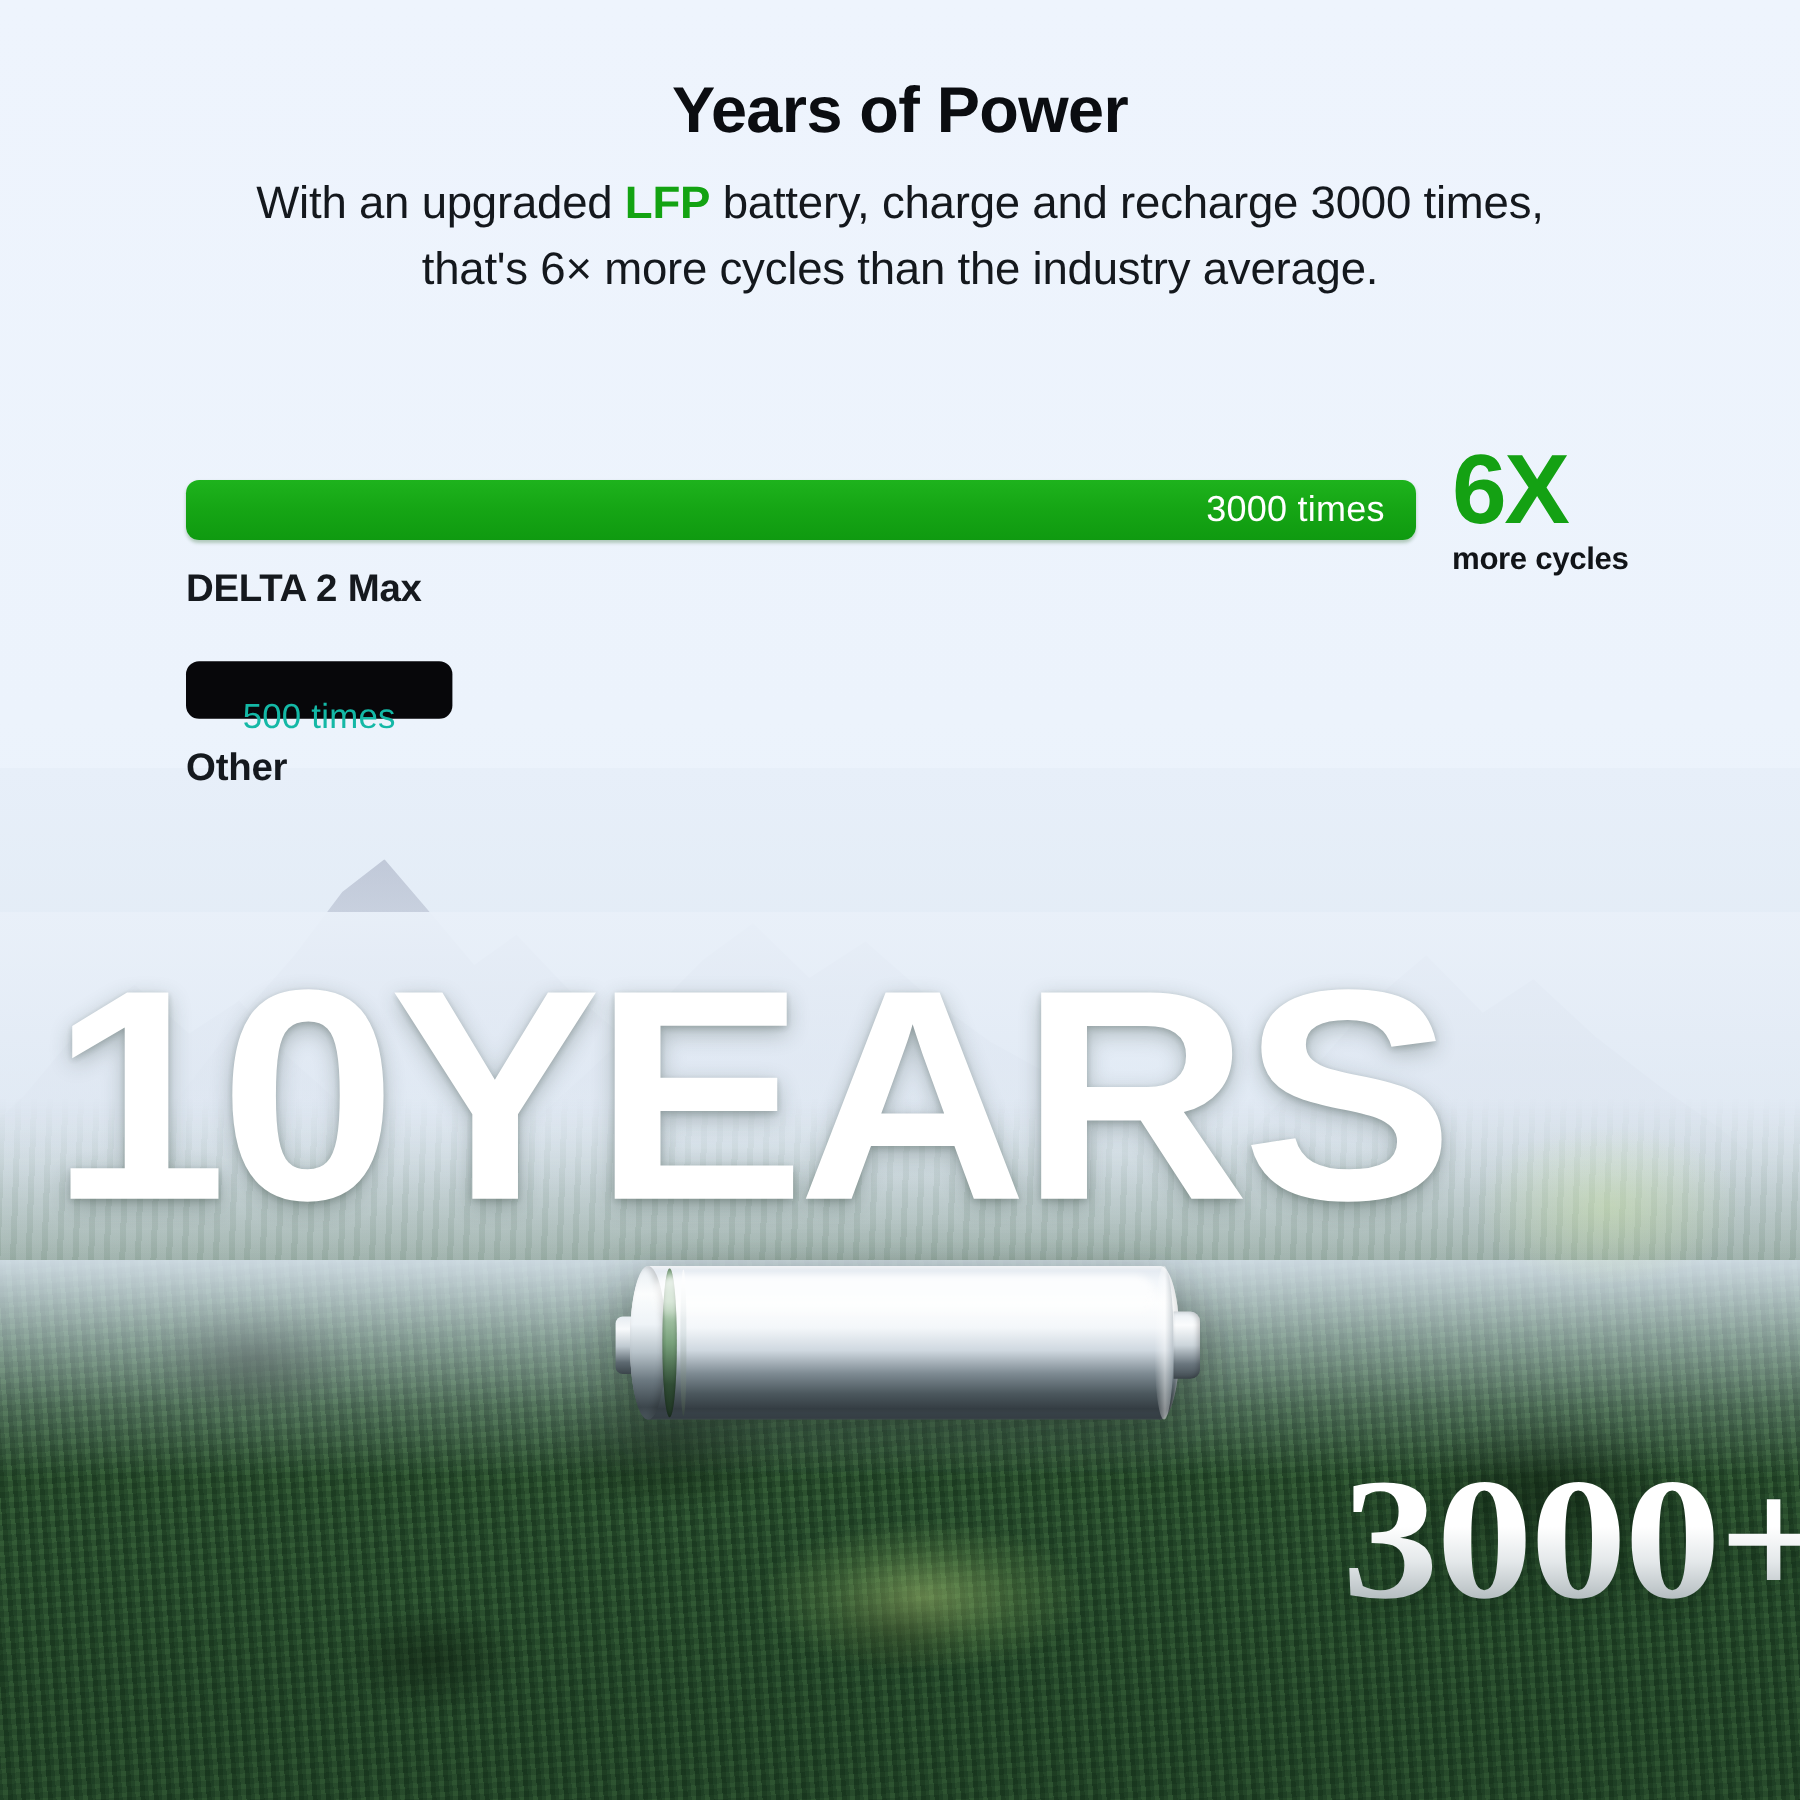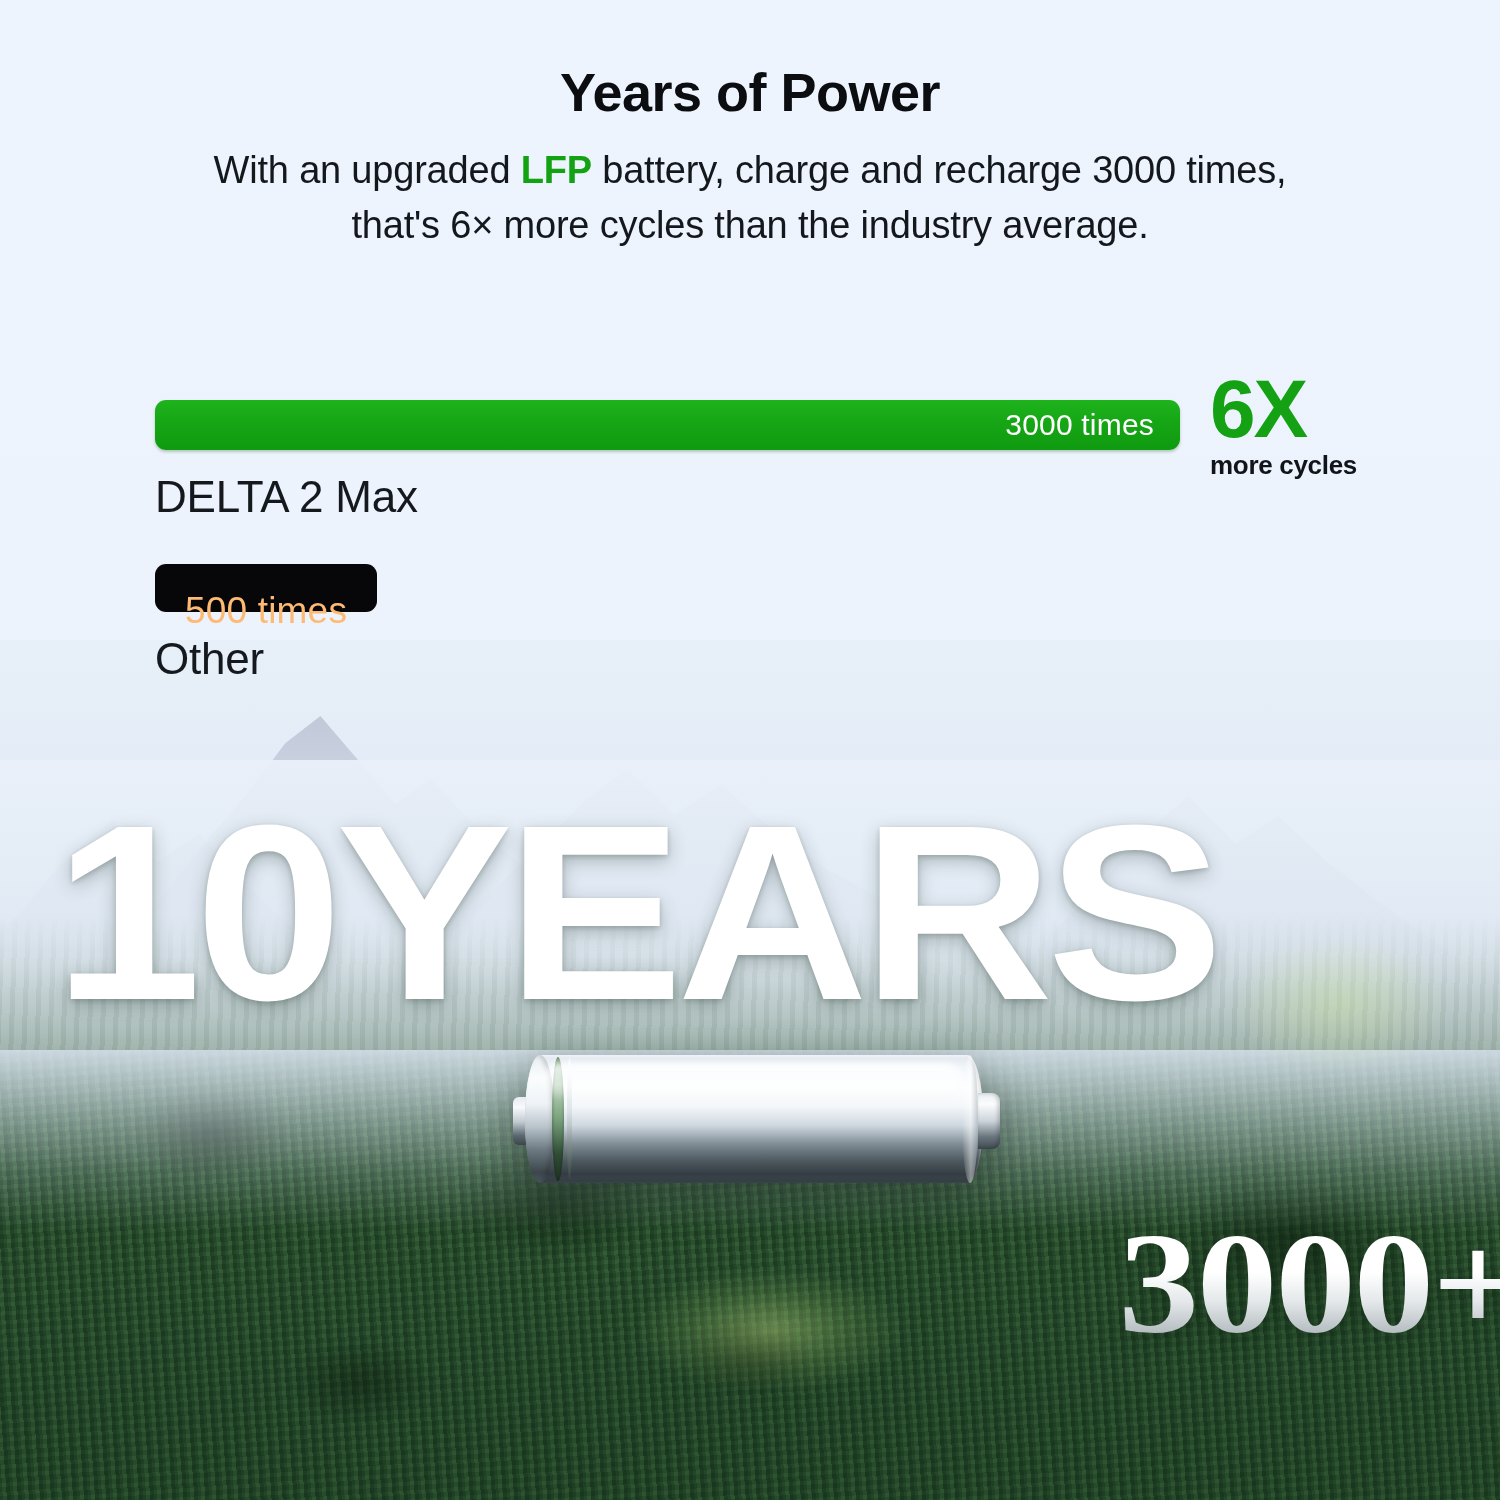--- a/index.html
+++ b/index.html
@@ -91,39 +91,40 @@
   .multiplier .mx-sub {
     font-size:26px;
     font-weight:bold;
     color:#111418;
     display:block;
     margin-top:2px;
     letter-spacing:-0.3px;
   }
 
   .bar-label {
-    font-size:44px;
+    font-size:32px;
     color:#15191e;
     margin-top:22px;
     letter-spacing:-0.2px;
+    font-weight:bold;
   }
 
   .bar-black-wrap { margin-top:42px; }
   .bar-black {
     width:222px;
     height:48px;
     border-radius:11px;
     background:#07070a;
     display:flex;
     align-items:center;
     justify-content:center;
   }
   .bar-black .bar-value {
-    color:#fdba74;
-    font-size:37px;
+    color:#14b8a6;
+    font-size:29px;
     letter-spacing:0.2px;
     white-space:nowrap;
     margin-top:46px;
   }
 
   
   .scene {
     position:absolute;
     left:0; top:640px;
     width:1500px; height:860px;
@@ -199,21 +200,21 @@
     background:radial-gradient(ellipse at center, rgba(196,226,132,.42) 0%, rgba(160,200,110,.16) 45%, rgba(160,200,110,0) 75%);
   }
   .forest-glow2 {
     position:absolute; left:1230px; top:300px; width:220px; height:130px;
     background:radial-gradient(ellipse at center, rgba(206,232,150,.34) 0%, rgba(180,214,120,0) 72%);
   }
 
   
   .years-word {
     position:absolute;
-    left:12px; width:1248px;
+    left:0; width:1248px;
     top:795px;
     text-align:center;
     z-index:30;
     pointer-events:none;
   }
   .years-word span {
     display:inline-block;
     font-family:"Liberation Sans", sans-serif;
     font-size:250px;
     font-weight:bold;

